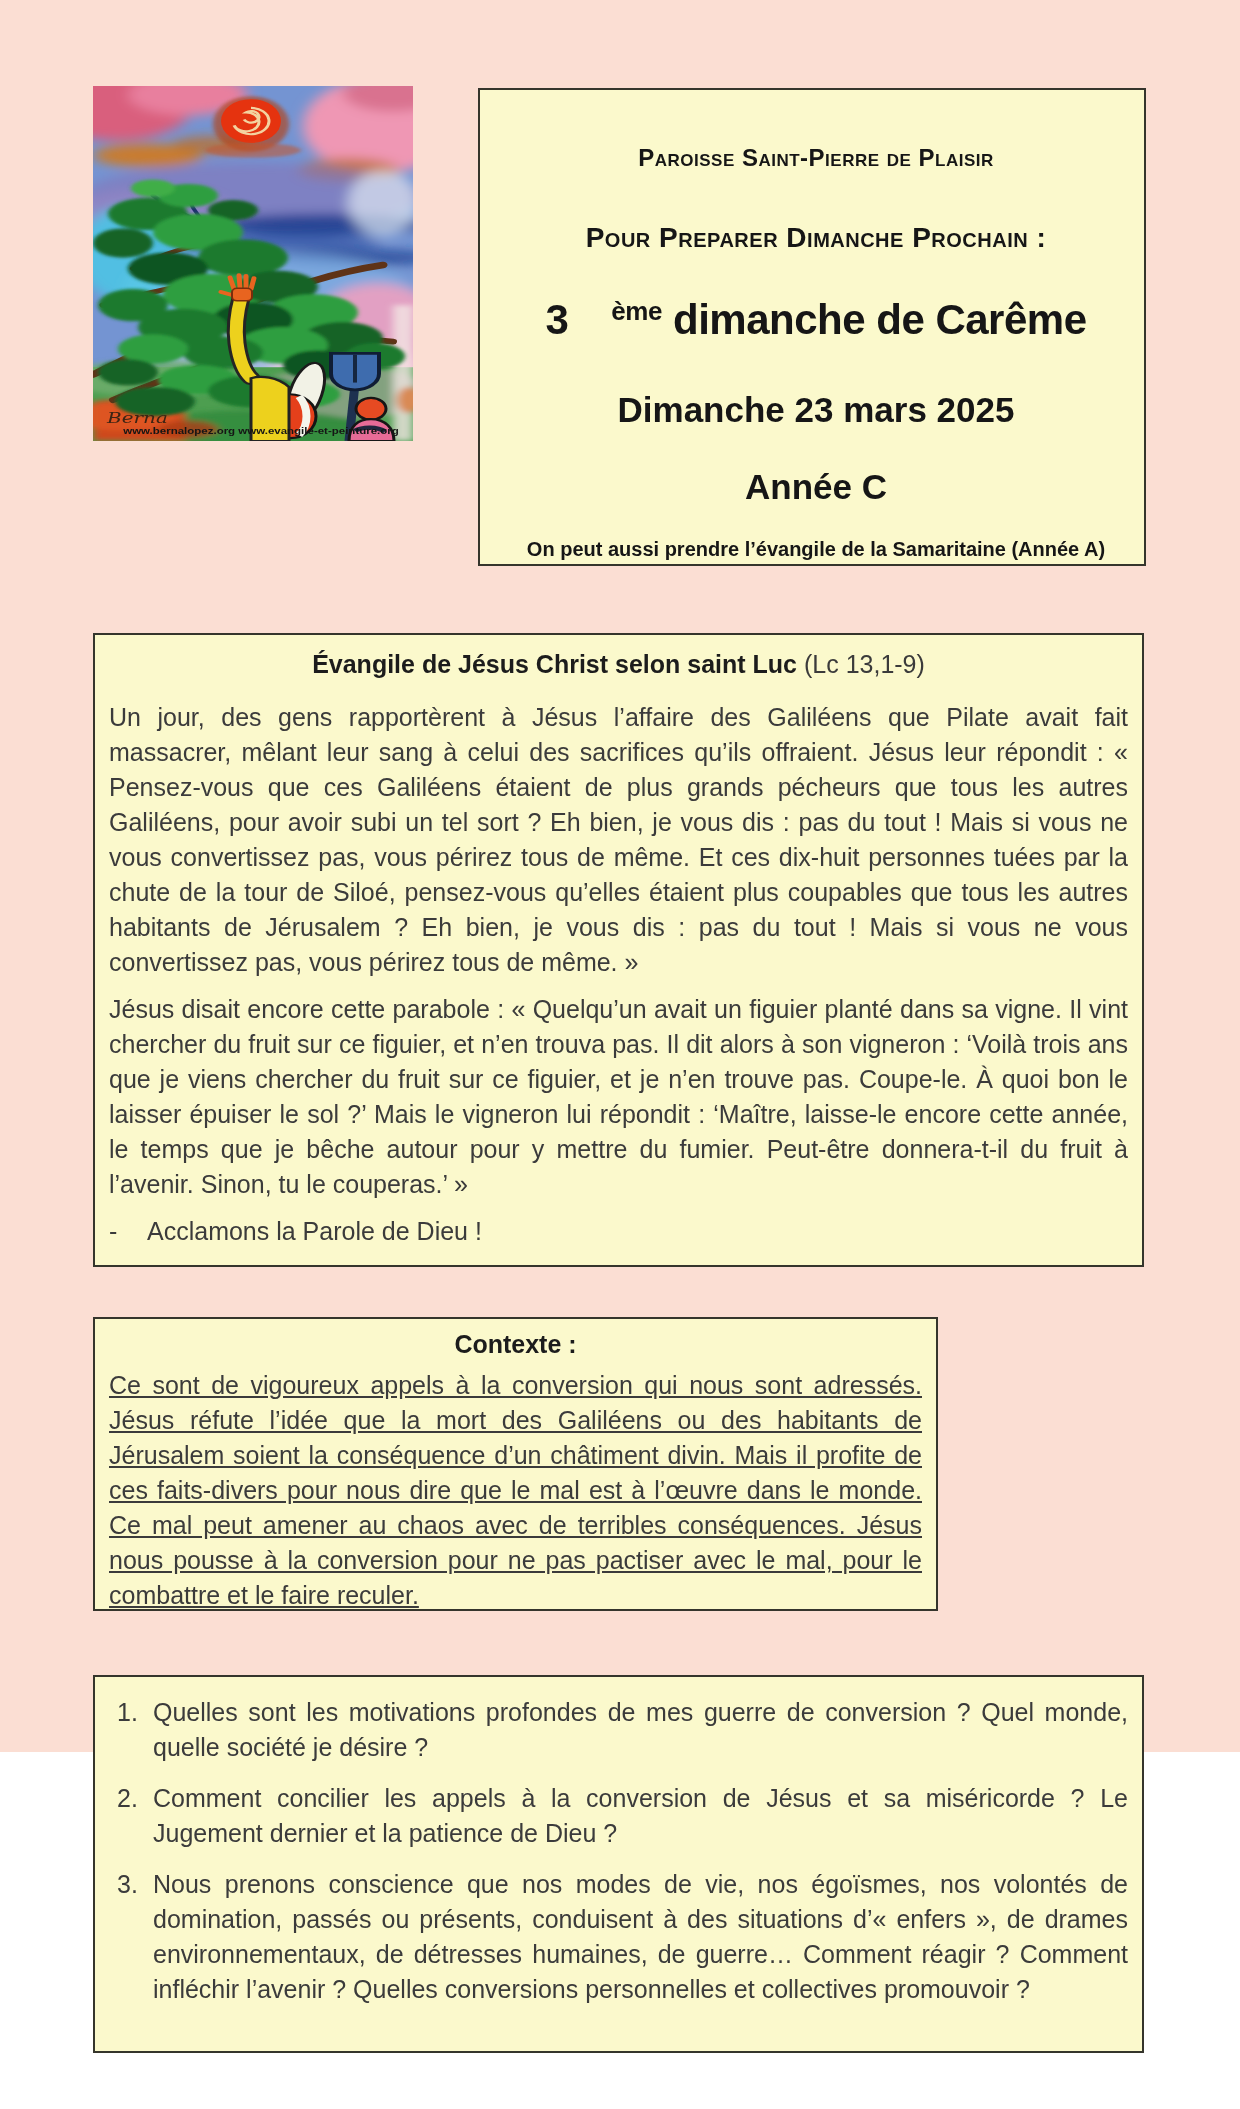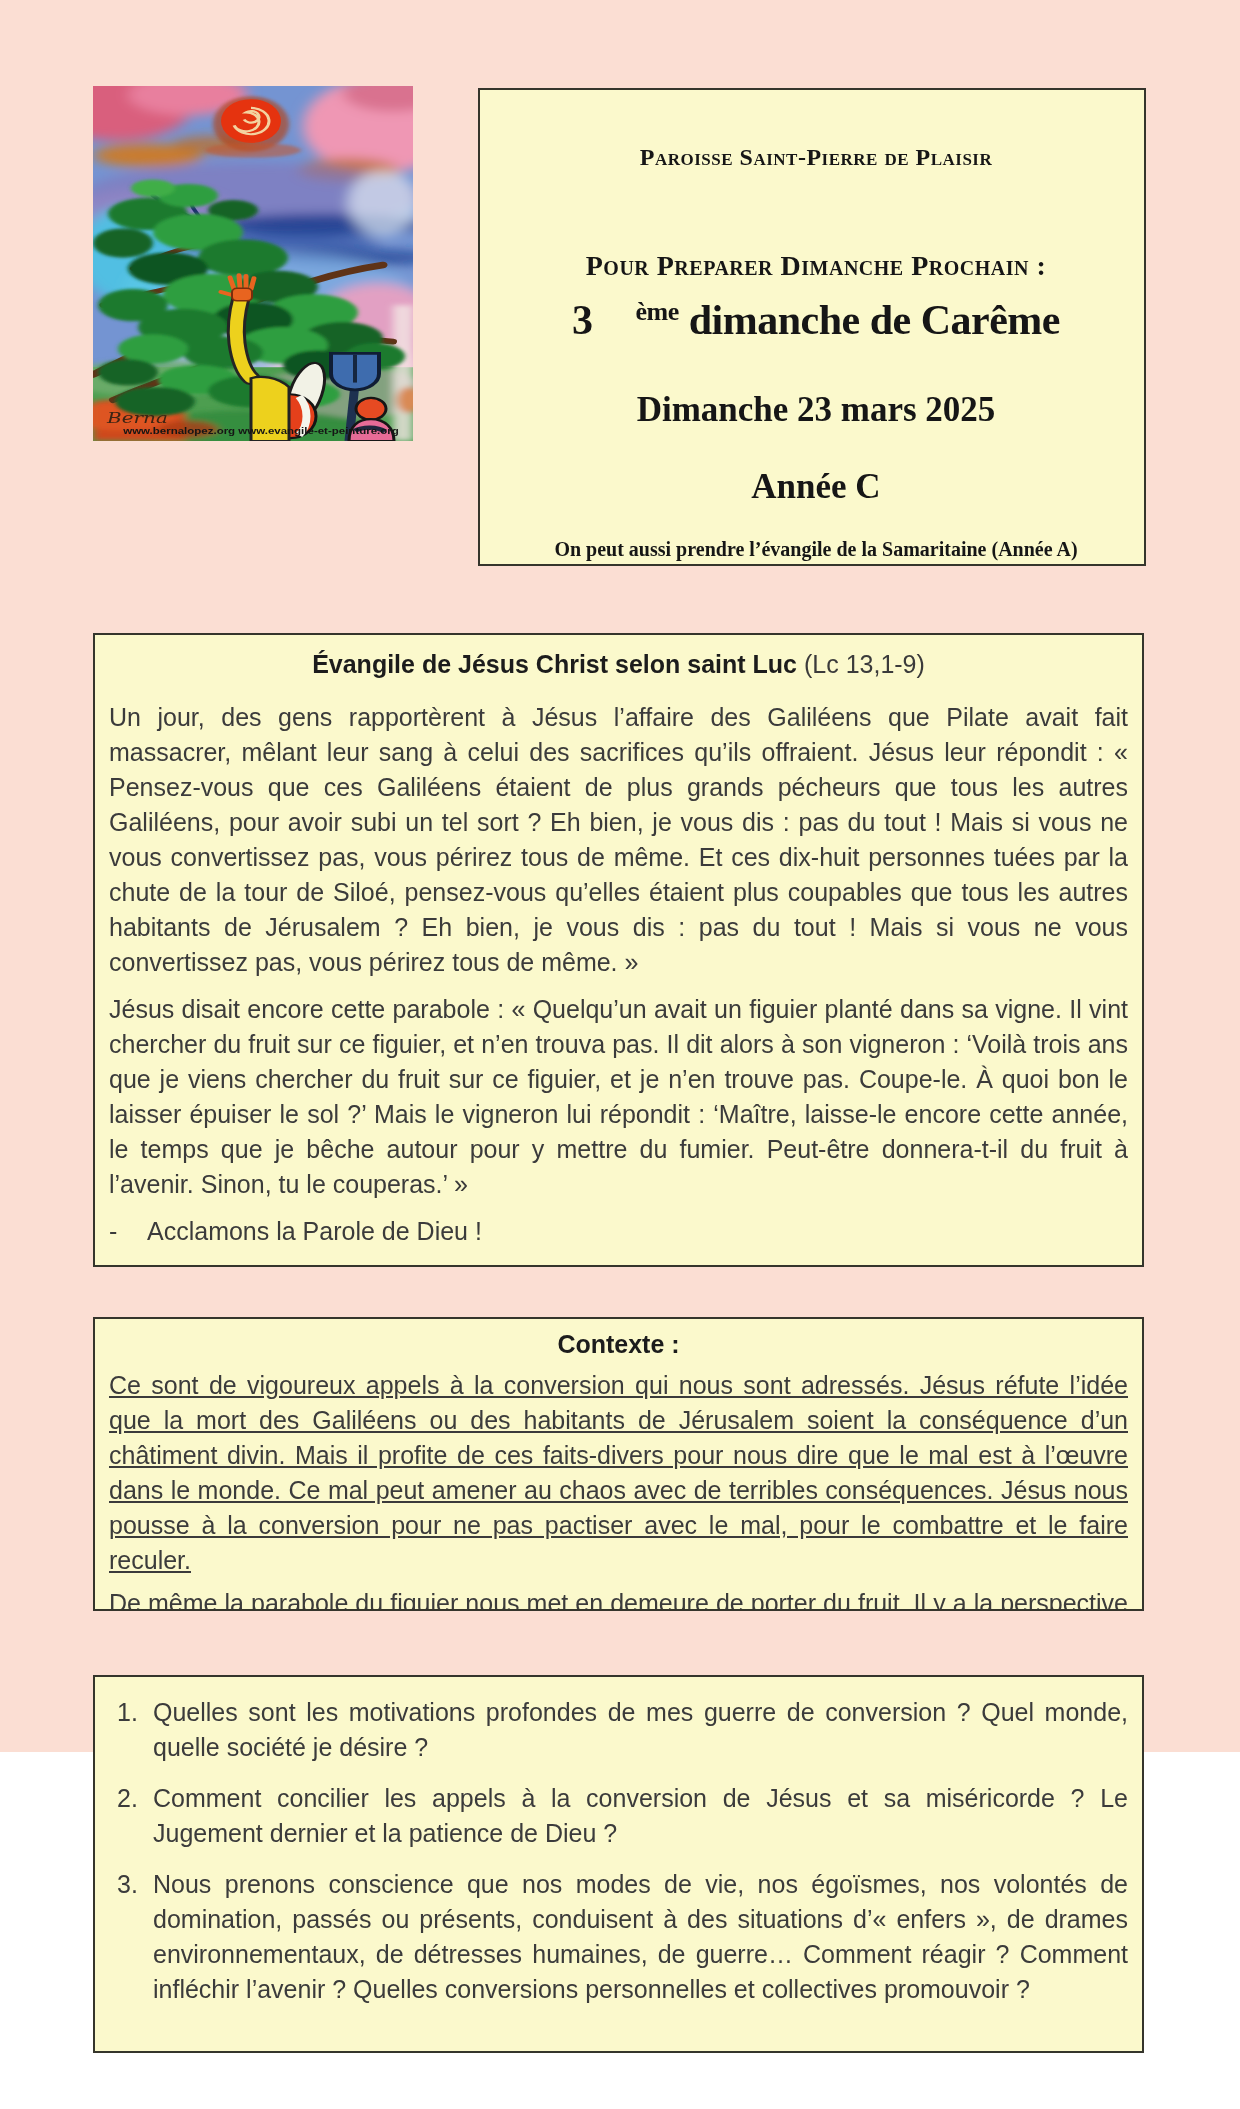--- a/index.html
+++ b/index.html
@@ -18,33 +18,33 @@
     position:absolute;
     background:#fbf9cc;
     border:2px solid #35352c;
     box-sizing:border-box;
   }
   
   .artwork{position:absolute;left:93px;top:86px;width:320px;height:355px;}
   .artwork svg{display:block;width:100%;height:100%;}
   
   .header-card{left:478px;top:88px;width:668px;height:478px;color:#161616;text-align:center;}
-  .hline{position:absolute;left:8px;right:0;white-space:nowrap;font-family:Liberation Serif, serif;}
+  .hline{position:absolute;left:8px;right:0;white-space:nowrap;}
   .sc{font-variant:small-caps;font-weight:bold;letter-spacing:.5px;}
   .h-parish{top:54px;font-size:24px;}
-  .h-prepare{top:132px;font-size:28px;margin-top:28px;}
+  .h-prepare{top:132px;font-size:28px;}
   .h-title{top:206px;font-size:42px;font-weight:bold;letter-spacing:-.5px;}
   .h-title sup{font-size:26px;vertical-align:14px;margin-left:43px;}
   .h-date{top:300px;font-size:35px;font-weight:bold;}
   .h-year{top:377px;font-size:35px;font-weight:bold;}
   .h-note{top:448px;font-size:20px;font-weight:bold;}
   
   .text-card{font-size:25px;line-height:35px;overflow:hidden;}
   .gospel-card{left:93px;top:633px;width:1051px;height:634px;padding:12px 14px;}
-  .context-card{left:93px;top:1317px;width:1051px;height:294px;padding:8px 14px;}
+  .context-card{left:93px;top:1317px;width:845px;height:294px;padding:8px 14px;}
   .meditation-card{left:93px;top:1675px;width:1051px;height:378px;padding:18px 14px;}
   .card-title{font-weight:bold;color:#1c1c1c;text-align:center;}
   .gospel-title{margin:0 0 18px;}
   .gospel-title .ref{font-weight:normal;color:#3b3b3b;}
   .context-title{margin:0 0 6px;}
   .meditation-title{margin:0 0 14px;}
   .para{margin:0 0 12px;text-align:justify;}
   .context-card .para{margin:0 0 8px;text-decoration:underline;}
   .acclaim{display:flex;margin-top:10px;}
   .acclaim .dash{flex:0 0 38px;}

